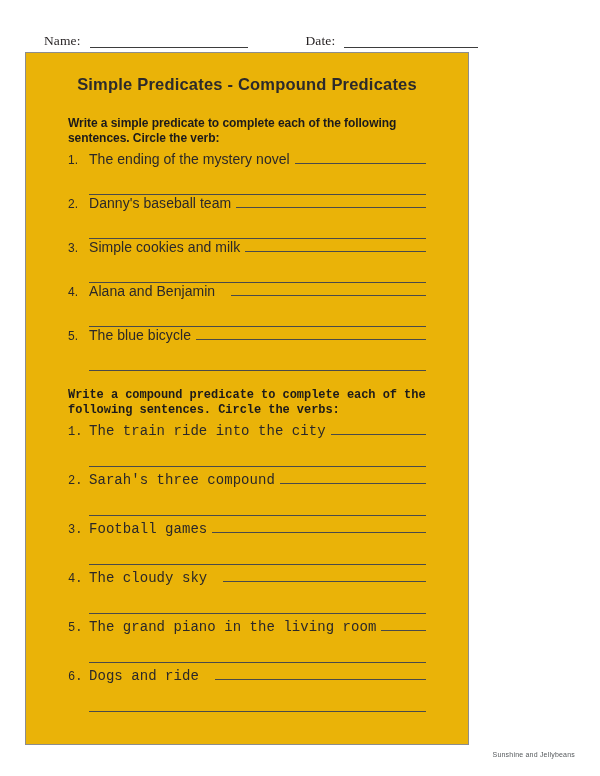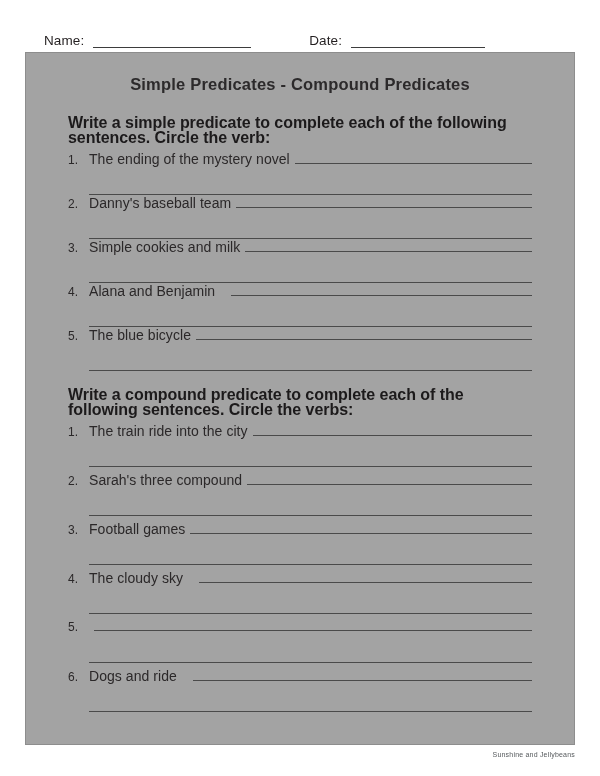--- a/index.html
+++ b/index.html
@@ -19,20 +19,21 @@
 
   
   .header-row {
     position: absolute;
     left: 0;
     top: 26px;
     width: 484px;
     height: 22px;
     display: flex;
     align-items: flex-end;
+    font-family: Liberation Serif, serif;
   }
   .field-group {
     display: flex;
     align-items: flex-end;
     white-space: nowrap;
   }
   .field-group.name { margin-left: 44px; }
   .field-group.date { margin-left: 58px; }
   .field-label {
     font-size: 13.5px;
@@ -46,45 +47,45 @@
     margin-left: 9px;
   }
   .field-rule.name-rule { width: 158px; }
   .field-rule.date-rule { width: 134px; }
 
   
   .sheet {
     position: absolute;
     left: 25px;
     top: 52px;
-    width: 550px;
+    width: 444px;
     height: 693px;
     border: 1px solid #8d8d8d;
     box-sizing: border-box;
-    background: #a3a3a3;
+    background: #eab308;
   }
 
   .sheet-title {
     text-align: center;
     font-size: 16.5px;
     line-height: 20px;
     margin-top: 21px;
     letter-spacing: .2px;
     color: #2c2a2b;
   }
 
   .section {
     margin: 0 42px 0 42px;
   }
   .section.first { margin-top: 22px; }
-  .section.second { margin-top: 17px; }
+  .section.second { margin-top: 17px; font-family: Liberation Mono, monospace; }
 
   .section-instructions {
     font-weight: bold;
-    font-size: 16px;
+    font-size: 12px;
     line-height: 14.5px;
     letter-spacing: -.05px;
     color: #1c1a1b;
     margin: 0 0 6px 0;
     max-width: 468px;
   }
 
   
   ol.questions {
     list-style: none;
@@ -240,20 +241,21 @@
         <div class="q-line-one">
           <span class="q-num">4.</span>
           <span class="q-text">The cloudy sky</span>
           <span class="q-rule gap"></span>
         </div>
         <div class="q-line-two"></div>
       </li>
       <li class="q-item tight">
         <div class="q-line-one">
           <span class="q-num">5.</span>
+          <span class="q-text">The grand piano in the living room</span>
           <span class="q-rule"></span>
         </div>
         <div class="q-line-two"></div>
       </li>
       <li class="q-item tight">
         <div class="q-line-one">
           <span class="q-num">6.</span>
           <span class="q-text">Dogs and ride</span>
           <span class="q-rule gap"></span>
         </div>

